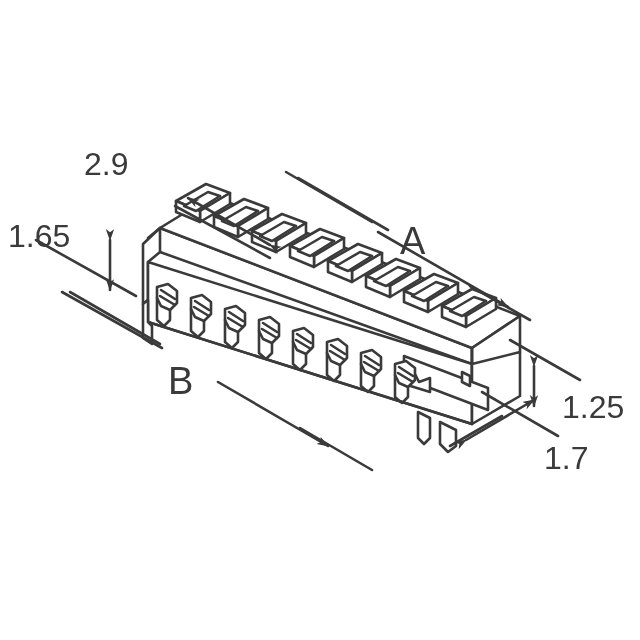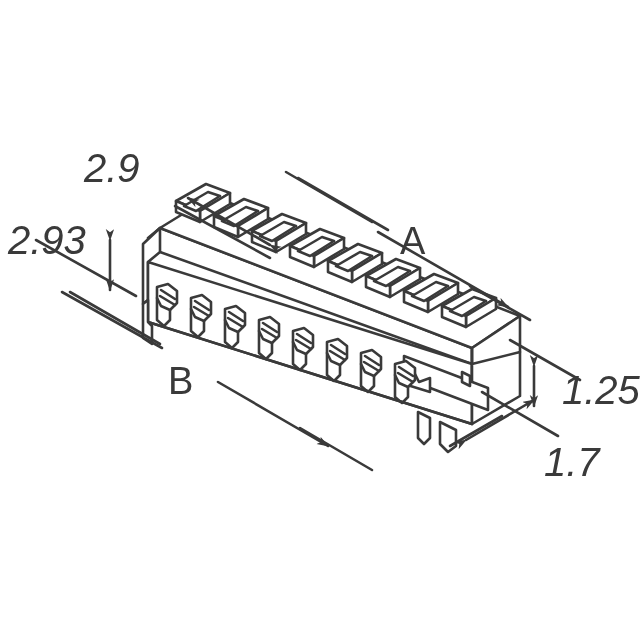--- a/index.html
+++ b/index.html
@@ -29,21 +29,21 @@
   .dim-label {
     position: absolute;
     color: #3a3a3a;
     font-family: "Liberation Sans", sans-serif;
     font-weight: 400;
     white-space: nowrap;
     line-height: 1;
     -webkit-user-select: none;
     user-select: none;
   }
-  .sz-lg { font-size: 40px; font-style: italic; }
+  .sz-lg { font-size: 32px; }
   .sz-md { font-size: 38px; }
 </style>
 </head>
 <body>
 
 <div id="stage">
 
   <svg id="drawing" viewBox="0 0 640 640">
     <defs>
       <marker id="ah" markerWidth="13" markerHeight="13" refX="11" refY="4.2" orient="auto" markerUnits="userSpaceOnUse">
@@ -203,23 +203,23 @@
       <line x1="482" y1="392" x2="558" y2="436"></line>
       <line x1="534" y1="366" x2="534" y2="406" marker-start="url(#ah2)" marker-end="url(#ah)"></line>
 
       <line x1="450" y1="446" x2="502" y2="416"></line>
       <line x1="466" y1="440" x2="534" y2="400" marker-start="url(#ah2)" marker-end="url(#ah)"></line>
     </g>
   </svg>
 
   <div class="dim-label sz-lg" style="left:84px; top:148px;">2.9</div>
 
-  <div class="dim-label sz-lg" style="left:8px; top:220px;">2.93</div>
+  <div class="dim-label sz-lg" style="left:8px; top:220px;">1.65</div>
 
   <div class="dim-label sz-md" style="left:400px; top:222px;">A</div>
 
   <div class="dim-label sz-md" style="left:168px; top:362px;">B</div>
 
-  <div class="dim-label sz-lg" style="left:562px; top:370px;">1.25</div>
+  <div class="dim-label sz-lg" style="left:562px; top:391px;">1.25</div>
 
   <div class="dim-label sz-lg" style="left:512px; top:442px;margin-left:32px;">1.7</div>
 
 </div>
 
 </body></html>

